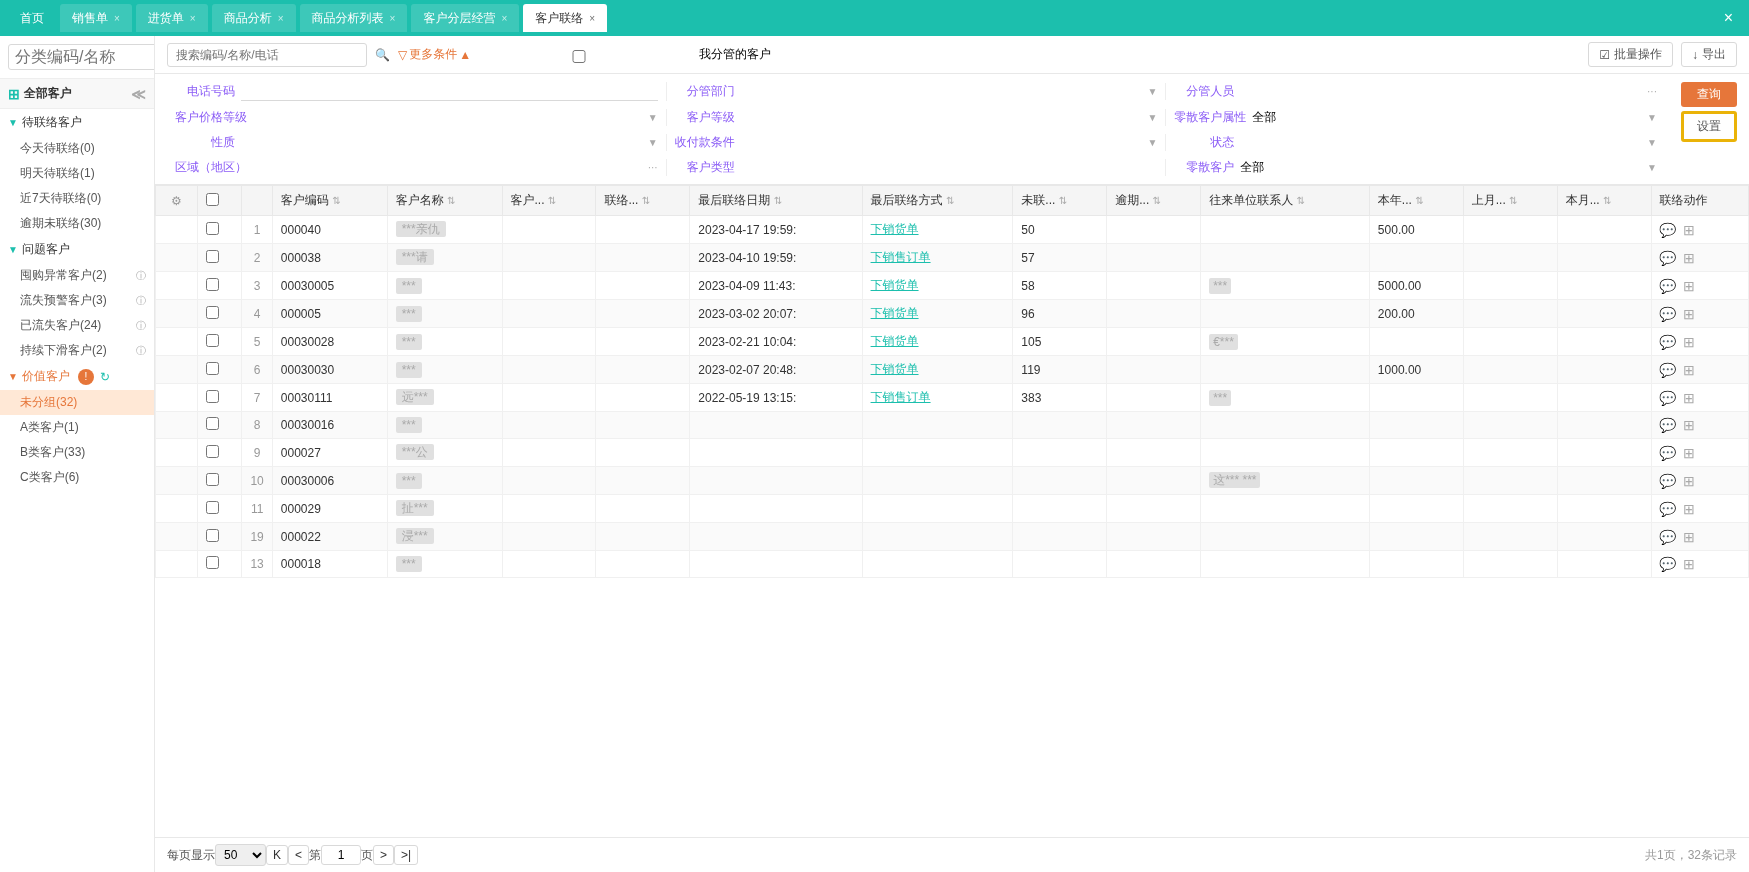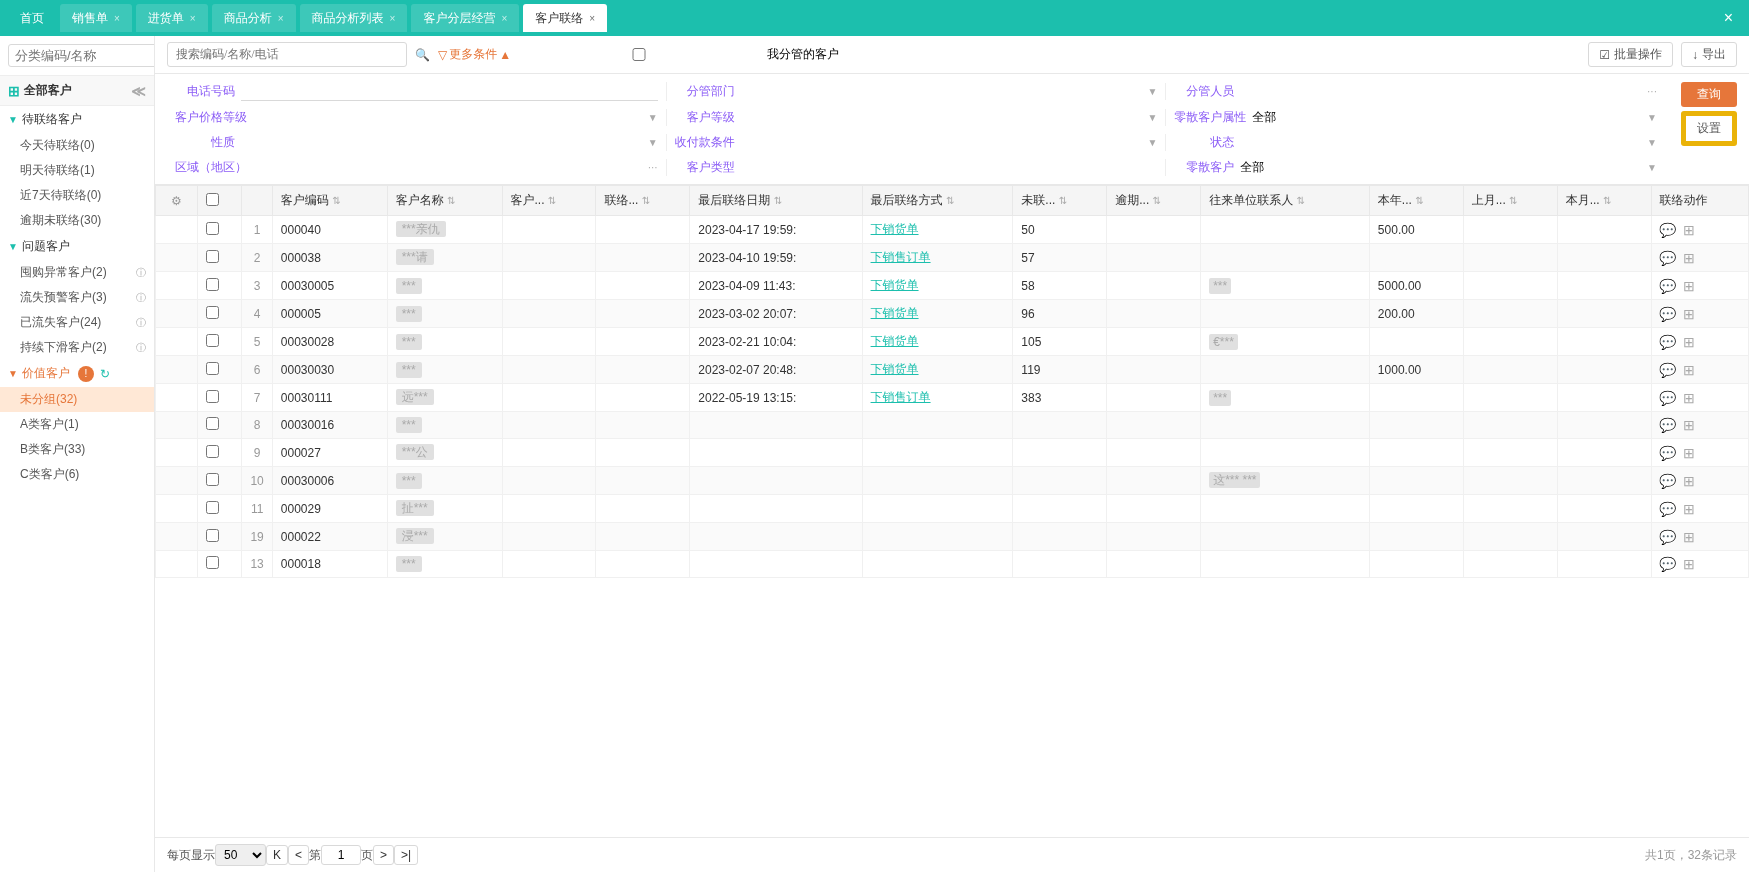--- a/index.html
+++ b/index.html
@@ -30,21 +30,21 @@
     .sidebar {
       width: 155px; min-width: 155px; background: white;
       border-right: 1px solid #e8e8e8; display: flex; flex-direction: column;
       overflow-y: auto;
     }
     .sidebar-search {
       padding: 8px; display: flex; align-items: center; border-bottom: 1px solid #eee;
     }
     .sidebar-search input {
       flex: 1; border: 1px solid #d9d9d9; border-radius: 3px; padding: 3px 6px;
-      font-size: 13px; outline: none;
+      font-size: 16px; outline: none;
     }
 
     .sidebar-section-header {
       padding: 6px 8px; display: flex; align-items: center; gap: 4px;
       font-weight: bold; color: #333; cursor: pointer;
       background: #f8f8f8; border-bottom: 1px solid #eee;
     }
     .sidebar-section-header .grid-icon { color: #1cbfad; font-size: 14px; }
     .sidebar-section-header .collapse-btn {
       margin-left: auto; color: #aaa; font-size: 14px; cursor: pointer;
@@ -67,27 +67,27 @@
     .content-area { flex: 1; display: flex; flex-direction: column; overflow: hidden; }
 
     
     .filter-bar {
       background: white; padding: 6px 12px;
       border-bottom: 1px solid #e8e8e8;
       display: flex; align-items: center; gap: 8px;
     }
     .filter-bar input {
       border: 1px solid #d9d9d9; border-radius: 3px; padding: 4px 8px;
-      width: 240px; outline: none; font-size: 12px; font-family: Liberation Serif, serif;
+      width: 200px; outline: none; font-size: 12px;
     }
     .filter-bar .search-btn { color: #aaa; cursor: pointer; }
     .filter-bar .more-filter {
       color: #e6763a; cursor: pointer; display: flex; align-items: center; gap: 2px;
     }
-    .filter-bar .my-customer { display: flex; align-items: center; gap: 8px; cursor: pointer; }
+    .filter-bar .my-customer { display: flex; align-items: flex-end; gap: 20px; cursor: pointer; }
     .filter-bar .toolbar-right { margin-left: auto; display: flex; gap: 8px; }
     .filter-bar .tool-btn {
       padding: 3px 10px; border: 1px solid #d9d9d9; border-radius: 3px;
       cursor: pointer; background: white; color: #555;
       display: flex; align-items: center; gap: 4px;
     }
 
     
     .extended-filter {
       background: white; padding: 8px 12px;
@@ -114,21 +114,21 @@
     }
     .filter-select .chevron { color: #aaa; font-size: 10px; }
     .filter-actions {
       display: flex; flex-direction: column; gap: 4px; padding-left: 8px; margin-left: 8px;
     }
     .btn-query {
       padding: 4px 16px; background: #e6763a; color: white; border: none;
       border-radius: 3px; cursor: pointer; font-size: 12px;
     }
     .btn-reset {
-      padding: 4px 0; background: white; color: #555; border: 5px solid #eab308;
+      padding: 4px 0; background: white; color: #555; border: 3px solid #eab308;
       border-radius: 3px; cursor: pointer; font-size: 12px;
     }
 
     
     .table-area { flex: 1; overflow: auto; background: white; }
     .data-table {
       width: 100%; border-collapse: collapse; font-size: 12px;
     }
     .data-table th {
       background: #f5f5f5; border: 1px solid #e8e8e8; padding: 6px 8px;

